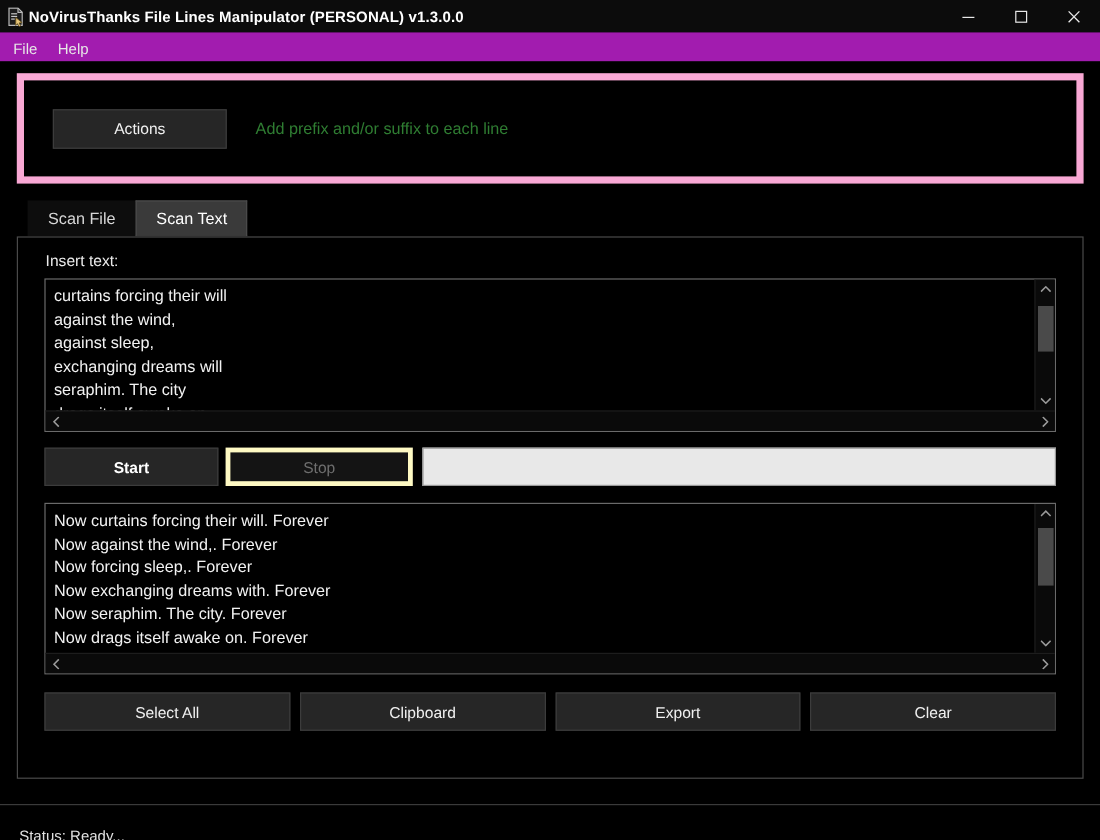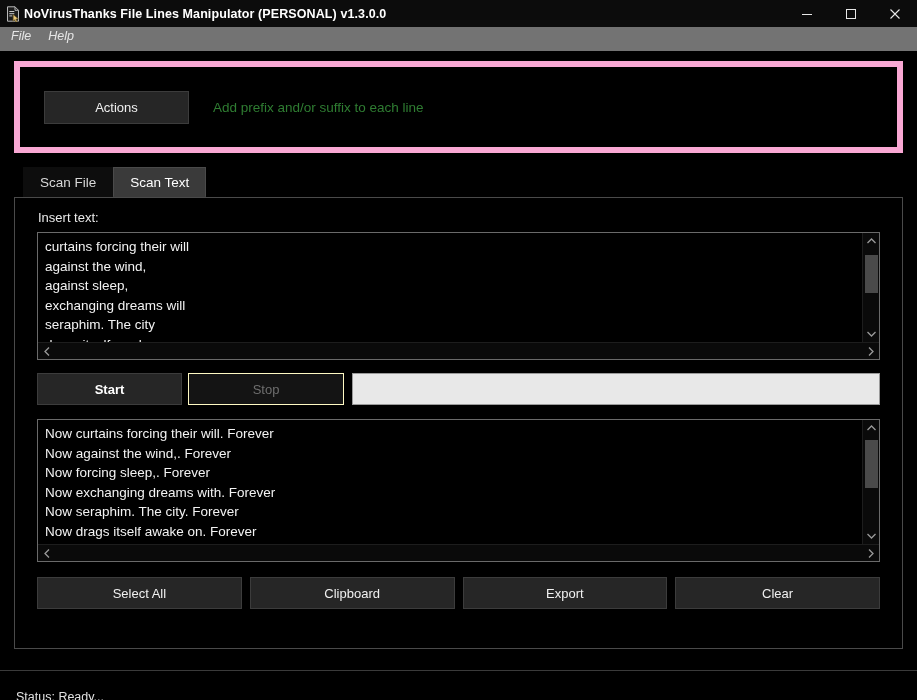--- a/index.html
+++ b/index.html
@@ -56,26 +56,25 @@
     height: 27px;
     display: flex;
     align-items: center;
     justify-content: center;
     color: #e8e8e8;
   }
 
   
   .menubar {
     height: 24px;
-    background: #737373;
-    display: flex;
-    align-items: flex-start;
+    background: #a21caf;
+    display: flex;
+    align-items: flex-end;
     padding-left: 9px;
     flex: 0 0 auto;
-    font-style: italic;
   }
   .menu-item {
     font-size: 12.5px;
     color: #e6e6e6;
     padding: 2px 7px 3px 2px;
     margin-right: 8px;
     white-space: nowrap;
   }
 
   
@@ -243,21 +242,21 @@
     border: 1px solid #3c3c3c;
     color: #ffffff;
     font-size: 13px;
     font-weight: bold;
     display: flex;
     align-items: center;
     justify-content: center;
   }
   .run-btn.disabled {
     background: #141414;
-    border: 1px solid #fef9c3;
+    border: 4px solid #fef9c3;
     color: #6e6e6e;
     font-weight: normal;
   }
   .run-btn.stop { margin-left: 6px; width: 156px; }
   .progress {
     flex: 1 1 auto;
     margin-left: 8px;
     height: 32px;
     background: #e8e8e8;
     border: 1px solid #9a9a9a;

